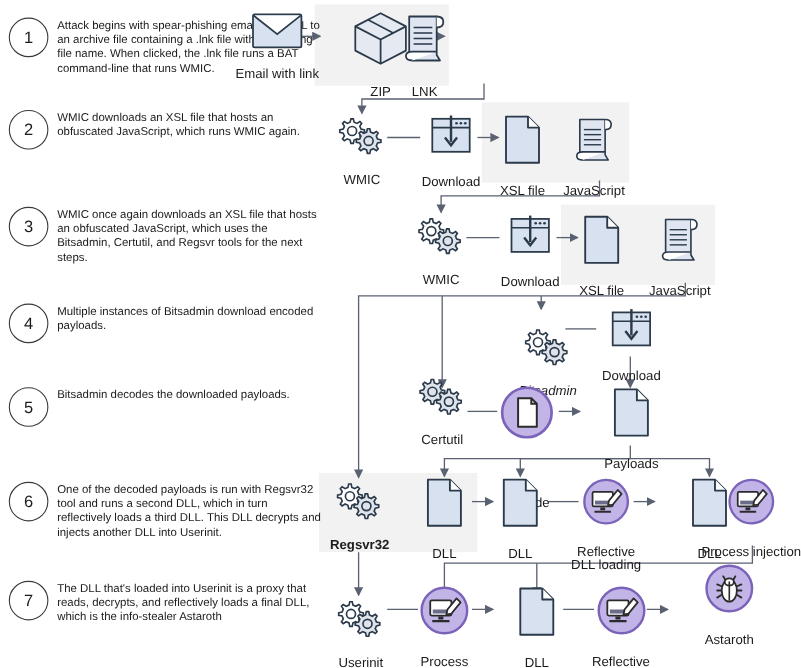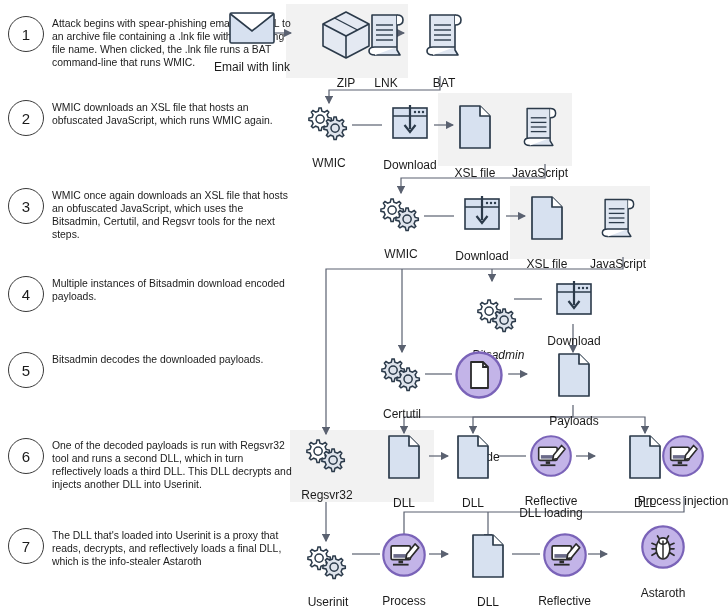--- a/index.html
+++ b/index.html
@@ -148,36 +148,20 @@
           <line x1="10" y1="15" x2="27" y2="15"></line>
           <line x1="10" y1="20" x2="27" y2="20"></line>
           <line x1="10" y1="25" x2="27" y2="25"></line>
           <line x1="10" y1="30" x2="27" y2="30"></line>
         </g>
       </svg>
     </span>
     <span class="cap">LNK</span>
   </div>
 
-  <div class="node" style="left:420px;top:10px;width:48px;">
-    <span>
-      <svg width="40" height="50" viewBox="0 0 40 50">
-        <path d="M6,5 L31,5 L31,40 L34,45 L9,45 L6,40 Z" fill="#dfe6f1" stroke="#2b3a4a" stroke-width="1.6" stroke-linejoin="round"></path>
-        <path d="M31,5 q6,0 6,5 q0,5 -6,5" fill="#fff" stroke="#2b3a4a" stroke-width="1.6"></path>
-        <path d="M9,45 q-6,0 -6,-4 q0,-4 6,-4 L31,37" fill="#fff" stroke="#2b3a4a" stroke-width="1.6"></path>
-        <g stroke="#2b3a4a" stroke-width="1.4">
-          <line x1="10" y1="15" x2="27" y2="15"></line>
-          <line x1="10" y1="20" x2="27" y2="20"></line>
-          <line x1="10" y1="25" x2="27" y2="25"></line>
-          <line x1="10" y1="30" x2="27" y2="30"></line>
-        </g>
-      </svg>
-    </span>
-    <span class="cap">BAT</span>
-  </div>
 
   <div class="node" style="left:303px;top:106px;width:52px;">
     <span>
       <svg width="48" height="34" viewBox="0 0 48 34">
         <g fill="#dfe4ec" stroke="#2b3a4a" stroke-width="1.5">
           <path d="M14,2 l2.2,0 l.7,3.1 2.6,1.1 2.7,-1.7 1.6,1.6 -1.7,2.7 1.1,2.6 3.1,.7 0,2.2 -3.1,.7 -1.1,2.6 1.7,2.7 -1.6,1.6 -2.7,-1.7 -2.6,1.1 -.7,3.1 -2.2,0 -.7,-3.1 -2.6,-1.1 -2.7,1.7 -1.6,-1.6 1.7,-2.7 -1.1,-2.6 -3.1,-.7 0,-2.2 3.1,-.7 1.1,-2.6 -1.7,-2.7 1.6,-1.6 2.7,1.7 2.6,-1.1 z" fill="#fff"></path>
           <circle cx="15.1" cy="13.1" r="4.1" fill="#fff"></circle>
           <path d="M29,11 l2.2,0 l.7,3.1 2.6,1.1 2.7,-1.7 1.6,1.6 -1.7,2.7 1.1,2.6 3.1,.7 0,2.2 -3.1,.7 -1.1,2.6 1.7,2.7 -1.6,1.6 -2.7,-1.7 -2.6,1.1 -.7,3.1 -2.2,0 -.7,-3.1 -2.6,-1.1 -2.7,1.7 -1.6,-1.6 1.7,-2.7 -1.1,-2.6 -3.1,-.7 0,-2.2 3.1,-.7 1.1,-2.6 -1.7,-2.7 1.6,-1.6 2.7,1.7 2.6,-1.1 z"></path>
           <circle cx="30.1" cy="22.1" r="4.1" fill="#dfe4ec"></circle>
         </g>
@@ -312,21 +296,21 @@
             <circle cx="30" cy="8" r="1.2"></circle>
             <circle cx="34" cy="8" r="1.2"></circle>
           </g>
         <line x1="21" y1="1" x2="21" y2="25" stroke="#2b3a4a" stroke-width="2.2"></line>
         <path d="M15.5,21 L21,28 L26.5,21" fill="none" stroke="#2b3a4a" stroke-width="2.2"></path>
       </svg>
     </span>
     <span class="cap">Download</span>
   </div>
 
-  <div class="node" style="left:377px;top:357px;width:50px;">
+  <div class="node" style="left:377px;top:343px;width:50px;">
     <span>
       <svg width="48" height="34" viewBox="0 0 48 34">
         <g fill="#dfe4ec" stroke="#2b3a4a" stroke-width="1.5">
           <path d="M14,2 l2.2,0 l.7,3.1 2.6,1.1 2.7,-1.7 1.6,1.6 -1.7,2.7 1.1,2.6 3.1,.7 0,2.2 -3.1,.7 -1.1,2.6 1.7,2.7 -1.6,1.6 -2.7,-1.7 -2.6,1.1 -.7,3.1 -2.2,0 -.7,-3.1 -2.6,-1.1 -2.7,1.7 -1.6,-1.6 1.7,-2.7 -1.1,-2.6 -3.1,-.7 0,-2.2 3.1,-.7 1.1,-2.6 -1.7,-2.7 1.6,-1.6 2.7,1.7 2.6,-1.1 z" fill="#dfe4ec"></path>
           <circle cx="15.1" cy="13.1" r="4.1" fill="#dfe4ec"></circle>
           <path d="M29,11 l2.2,0 l.7,3.1 2.6,1.1 2.7,-1.7 1.6,1.6 -1.7,2.7 1.1,2.6 3.1,.7 0,2.2 -3.1,.7 -1.1,2.6 1.7,2.7 -1.6,1.6 -2.7,-1.7 -2.6,1.1 -.7,3.1 -2.2,0 -.7,-3.1 -2.6,-1.1 -2.7,1.7 -1.6,-1.6 1.7,-2.7 -1.1,-2.6 -3.1,-.7 0,-2.2 3.1,-.7 1.1,-2.6 -1.7,-2.7 1.6,-1.6 2.7,1.7 2.6,-1.1 z"></path>
           <circle cx="30.1" cy="22.1" r="4.1" fill="#dfe4ec"></circle>
         </g>
       </svg>
     </span>
@@ -347,21 +331,21 @@
   <div class="node" style="left:548px;top:352px;width:52px;justify-content:center;">
     <span>
       <svg width="38" height="46" viewBox="0 0 38 46">
         <path d="M4,2 L24,2 L34,12 L34,44 L4,44 Z" fill="#d7e1f0" stroke="#2b3a4a" stroke-width="1.7" stroke-linejoin="round"></path>
         <path d="M24,2 L24,12 L34,12" fill="#fff" stroke="#2b3a4a" stroke-width="1.7" stroke-linejoin="round"></path>
       </svg>
     </span>
     <span class="cap">Payloads</span>
   </div>
 
-  <div class="node" style="left:297px;top:438px;width:60px;">
+  <div class="node" style="left:297px;top:438px;width:60px;font-weight:bold;">
     <span>
       <svg width="48" height="34" viewBox="0 0 48 34">
         <g fill="#dfe4ec" stroke="#2b3a4a" stroke-width="1.5">
           <path d="M14,2 l2.2,0 l.7,3.1 2.6,1.1 2.7,-1.7 1.6,1.6 -1.7,2.7 1.1,2.6 3.1,.7 0,2.2 -3.1,.7 -1.1,2.6 1.7,2.7 -1.6,1.6 -2.7,-1.7 -2.6,1.1 -.7,3.1 -2.2,0 -.7,-3.1 -2.6,-1.1 -2.7,1.7 -1.6,-1.6 1.7,-2.7 -1.1,-2.6 -3.1,-.7 0,-2.2 3.1,-.7 1.1,-2.6 -1.7,-2.7 1.6,-1.6 2.7,1.7 2.6,-1.1 z" fill="#fff"></path>
           <circle cx="15.1" cy="13.1" r="4.1" fill="#fff"></circle>
           <path d="M29,11 l2.2,0 l.7,3.1 2.6,1.1 2.7,-1.7 1.6,1.6 -1.7,2.7 1.1,2.6 3.1,.7 0,2.2 -3.1,.7 -1.1,2.6 1.7,2.7 -1.6,1.6 -2.7,-1.7 -2.6,1.1 -.7,3.1 -2.2,0 -.7,-3.1 -2.6,-1.1 -2.7,1.7 -1.6,-1.6 1.7,-2.7 -1.1,-2.6 -3.1,-.7 0,-2.2 3.1,-.7 1.1,-2.6 -1.7,-2.7 1.6,-1.6 2.7,1.7 2.6,-1.1 z"></path>
           <circle cx="30.1" cy="22.1" r="4.1" fill="#dfe4ec"></circle>
         </g>
       </svg>
     </span>
@@ -471,21 +455,21 @@
         <rect x="11" y="15" width="21" height="15" rx="1.5" fill="#fff" stroke="#2b2b2b" stroke-width="1.8"></rect>
         <rect x="13.5" y="24" width="16" height="4" fill="#6b6b8a"></rect>
         <path d="M19,31 L24,31 L24,34 L19,34 Z" fill="#2b2b2b"></path>
         <line x1="13" y1="35.5" x2="30" y2="35.5" stroke="#2b2b2b" stroke-width="2"></line>
         <path d="M28,24 L37,13 L41,17 L32,28 L27,29 Z" fill="#fff" stroke="#2b2b2b" stroke-width="1.8" stroke-linejoin="round"></path>
       </svg>
     </span>
     <span class="cap two">Reflective DLL loading</span>
   </div>
 
-  <div class="node" style="left:637px;top:524px;width:52px;">
+  <div class="node" style="left:637px;top:512px;width:52px;">
     <span>
       <svg width="46" height="46" viewBox="0 0 50 50">
         <circle cx="25" cy="25" r="22.5" fill="#c3b4e8" stroke="#7a63b8" stroke-width="2.4"></circle>
         <g stroke="#2b2b2b" stroke-width="1.8" fill="none" stroke-linecap="round">
           <path d="M19,13 L21.5,17"></path>
             <path d="M31,13 L28.5,17"></path>
           <path d="M13,21 L18,23"></path>
             <path d="M13,27 L18,27"></path>
             <path d="M13,34 L18,31"></path>
           <path d="M37,21 L32,23"></path>

